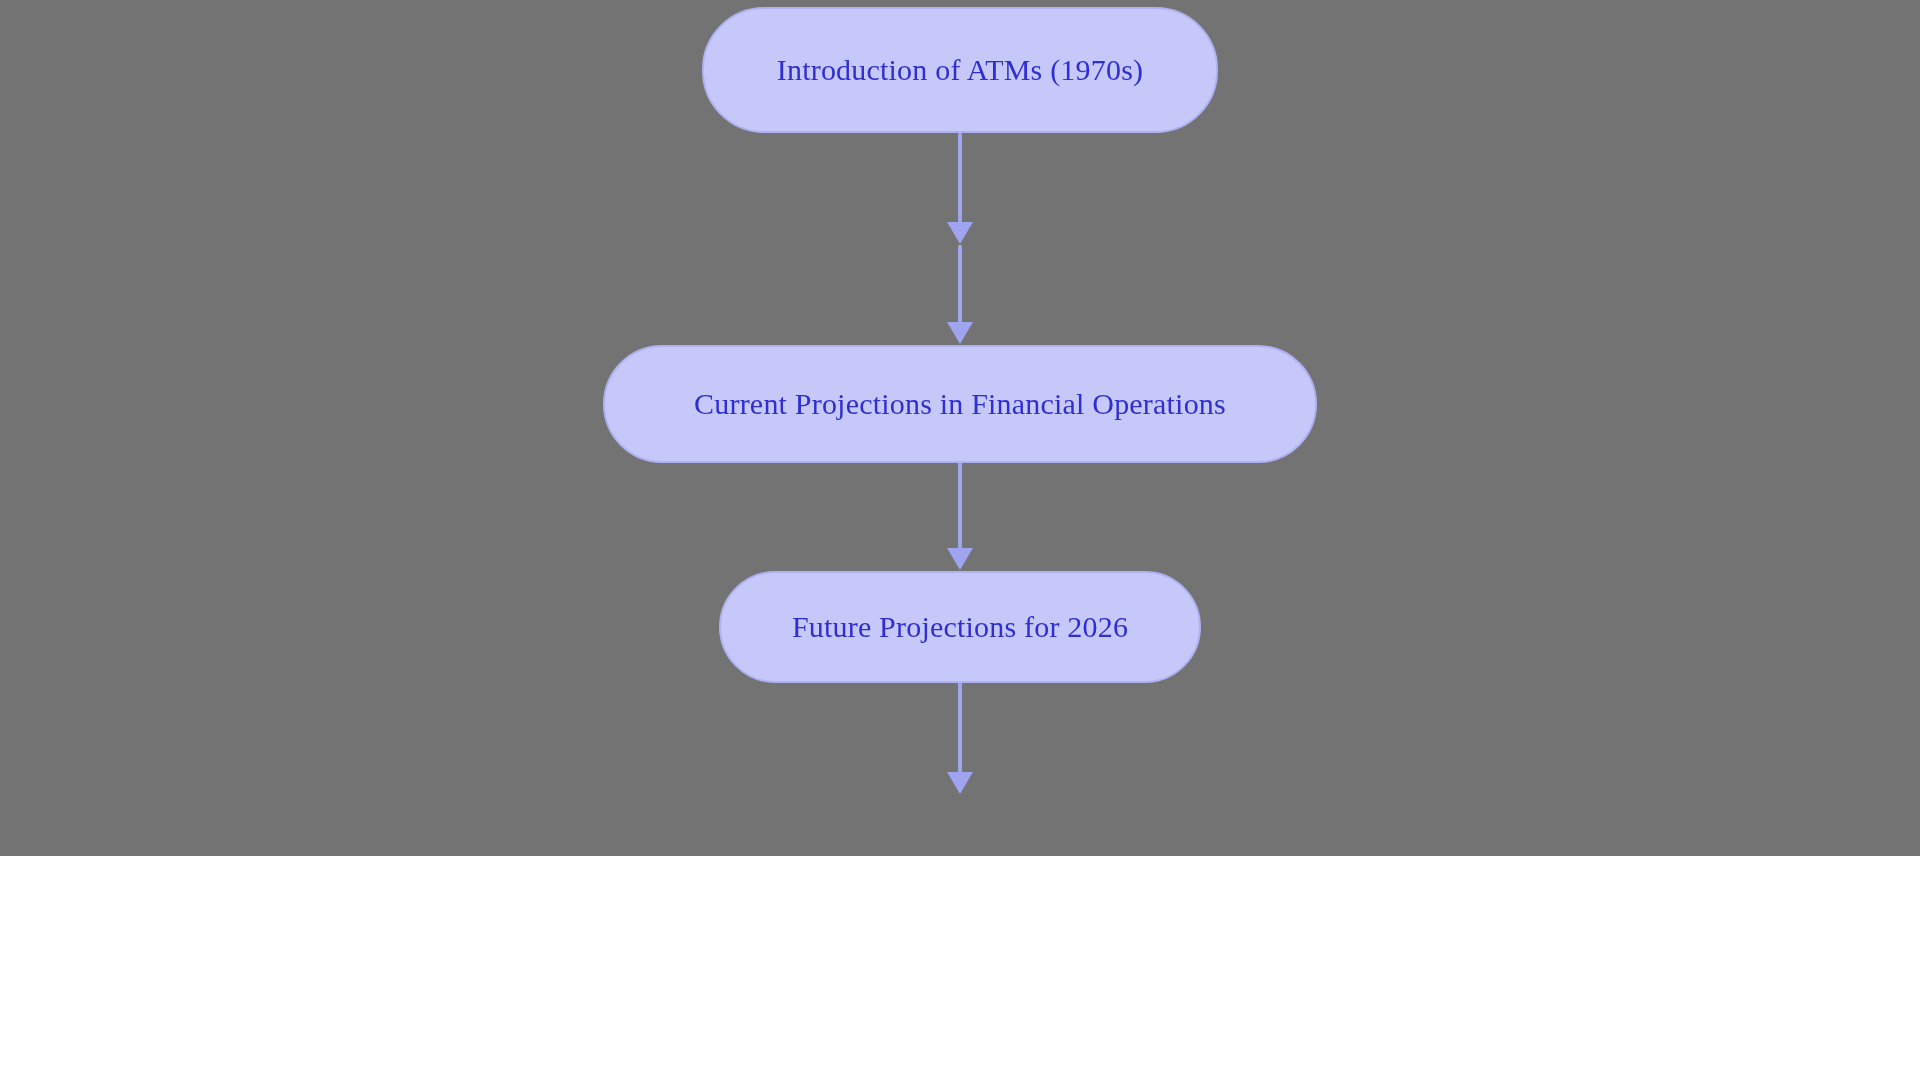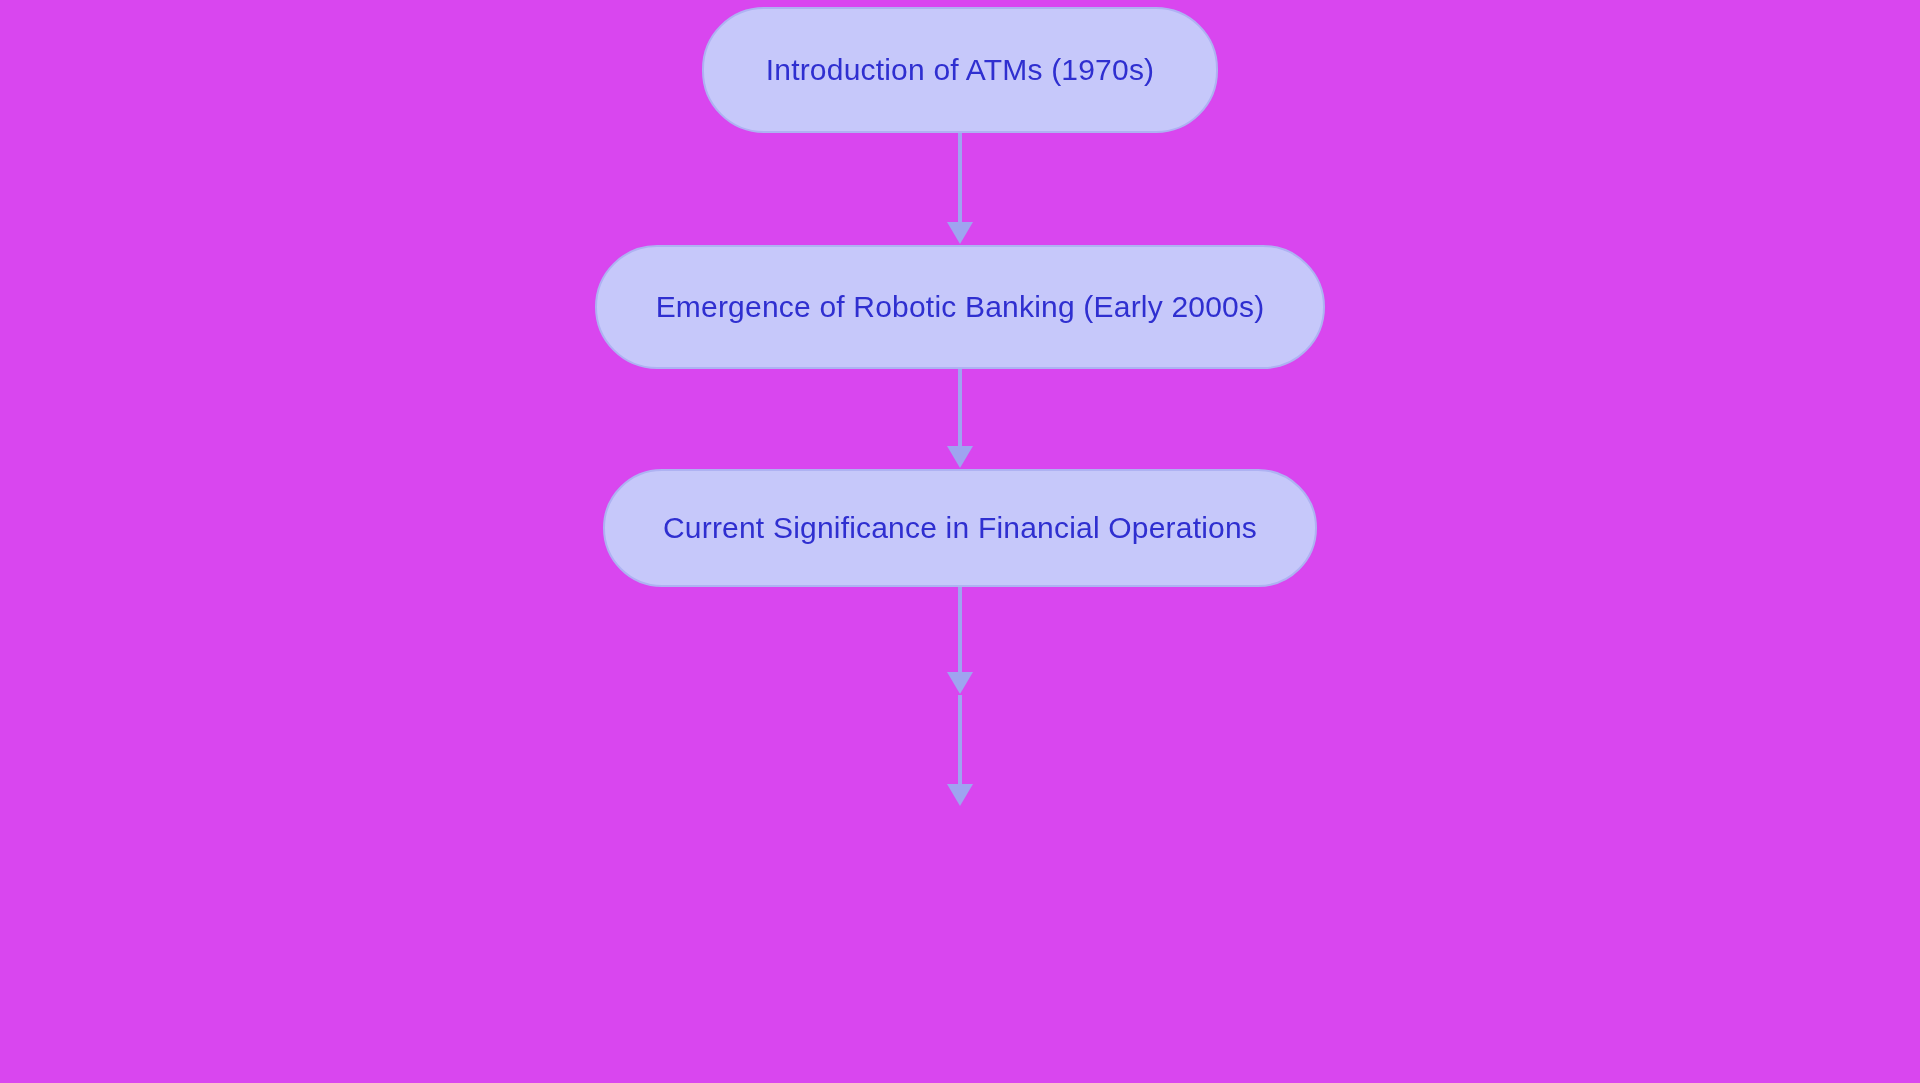--- a/index.html
+++ b/index.html
@@ -10,22 +10,23 @@
   body {
     width: 1920px;
     height: 1083px;
     overflow: hidden;
     font-family: "Liberation Sans", "DejaVu Sans", sans-serif;
   }
 
   #flowchart {
     position: relative;
     width: 1920px;
-    height: 1083px;
-    background: #d946ef;
+    height: 856px;
+    background: #737373;
+    font-family: Liberation Serif, serif;
   }
 
   .flow-column {
     position: absolute;
     left: 0;
     top: 0;
     width: 1920px;
     height: 1083px;
     display: flex;
     flex-direction: column;
@@ -97,38 +98,38 @@
 
     <div class="node node-0">
       <span>Introduction of ATMs (1970s)</span>
     </div>
 
     <div class="connector connector-0">
       <div class="stem"></div>
       <div class="head"></div>
     </div>
 
-    <div class="node node-1">
-      <span>Emergence of Robotic Banking (Early 2000s)</span>
-    </div>
 
     <div class="connector connector-1">
       <div class="stem"></div>
       <div class="head"></div>
     </div>
 
     <div class="node node-2">
-      <span>Current Significance in Financial Operations</span>
+      <span>Current Projections in Financial Operations</span>
     </div>
 
     <div class="connector connector-2">
       <div class="stem"></div>
       <div class="head"></div>
     </div>
 
+    <div class="node node-3">
+      <span>Future Projections for 2026</span>
+    </div>
 
     <div class="connector connector-3">
       <div class="stem"></div>
       <div class="head"></div>
     </div>
 
 
   </div>
 </div>
 

